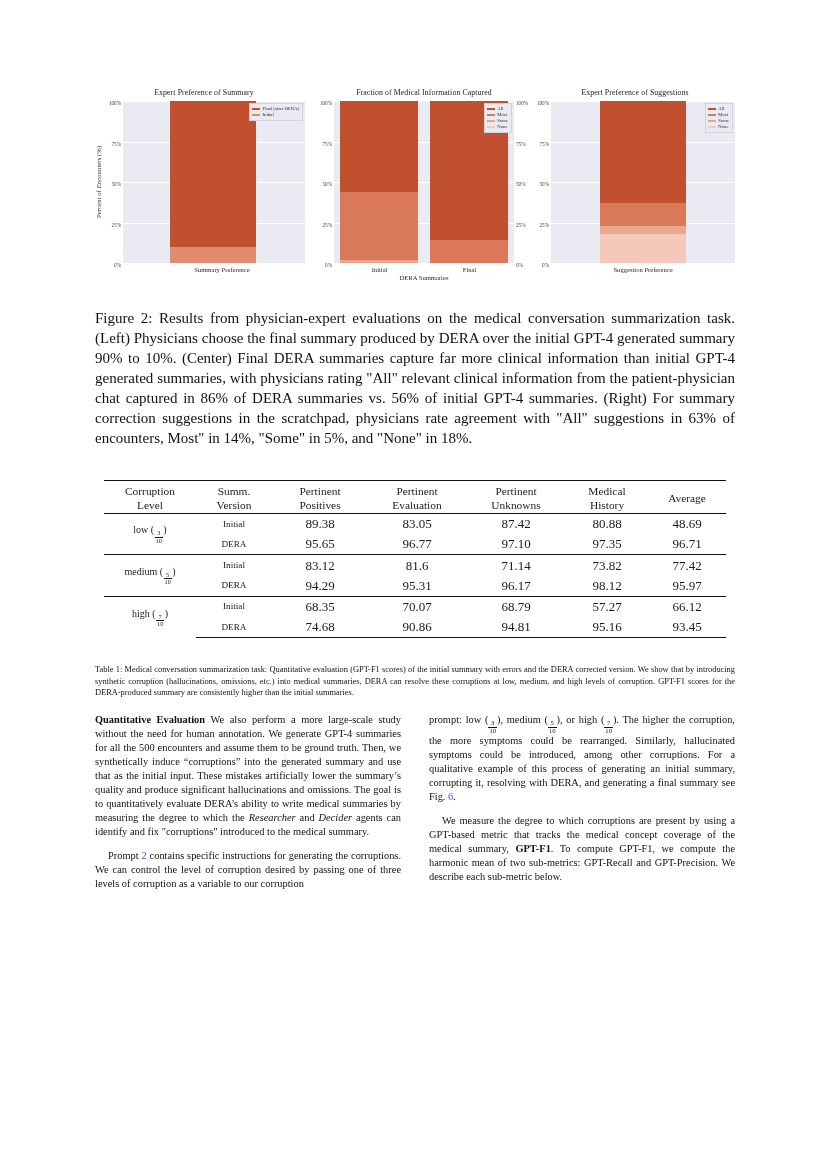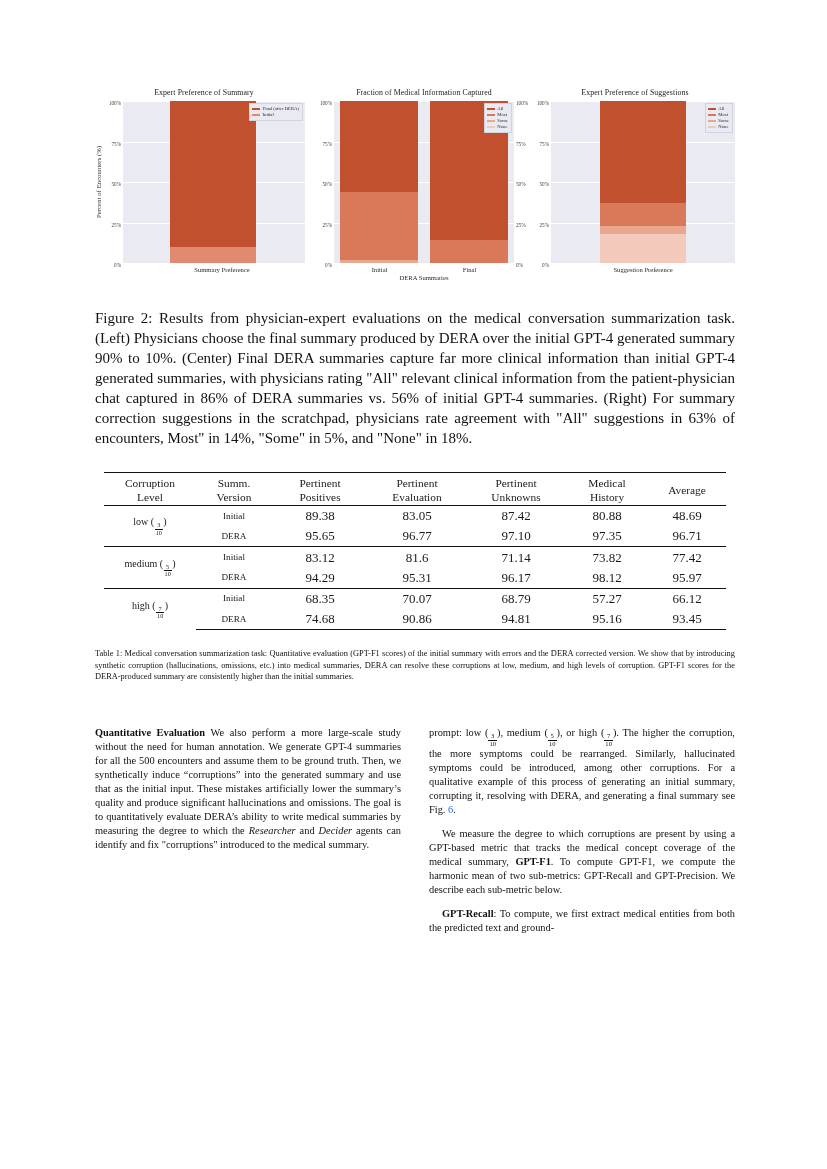--- a/index.html
+++ b/index.html
@@ -162,21 +162,21 @@
   
   .table-block {
     margin-top: 20px;
     display: flex;
     justify-content: center;
   }
   table.maintable {
     border-collapse: collapse;
     font-size: 11.4px;
     width: 622px;
-    margin: 4px auto;
+    margin: 12px auto;
   }
   table.maintable th,
   table.maintable td {
     text-align: center;
     padding: 0;
     font-weight: normal;
   }
   .rule-top td, .rule-top th { border-top: 1.1px solid #111; }
   .rule-mid td, .rule-mid th { border-top: 0.7px solid #111; }
   .rule-bottom td { border-bottom: 1.1px solid #111; }
@@ -213,21 +213,21 @@
     line-height: 1.36;
     text-align: justify;
     color: #111;
     margin-top: 14px;
   }
 
   
   .cols {
     display: flex;
     justify-content: space-between;
-    margin-top: 43px;
+    margin-top: 14px;
     width: 640px;
   }
   .col {
     width: 306px;
     font-size: 10.4px;
     line-height: 1.345;
     text-align: justify;
     color: #111;
   }
   .col p { margin: 0 0 0 0; }
@@ -514,32 +514,32 @@
           </tr>
         </tbody>
       </table>
     </div>
 
     <div class="table-caption">Table 1: Medical conversation summarization task: Quantitative evaluation (GPT-F1 scores) of the initial summary with errors and the DERA corrected version. We show that by introducing synthetic corruption (hallucinations, omissions, etc.) into medical summaries, DERA can resolve these corruptions at low, medium, and high levels of corruption. GPT-F1 scores for the DERA-produced summary are consistently higher than the initial summaries.</div>
 
     <div class="cols">
       <div class="col">
         <p class="first"><b class="runin">Quantitative Evaluation</b><span>  We also perform a more large-scale study without the need for human annotation. We generate GPT-4 summaries for all the 500 encounters and assume them to be ground truth. Then, we synthetically induce “corruptions” into the generated summary and use that as the initial input. These mistakes artificially lower the summary’s quality and produce significant hallucinations and omissions. The goal is to quantitatively evaluate DERA’s ability to write medical summaries by measuring the degree to which the </span><i>Researcher</i><span> and </span><i>Decider</i><span> agents can identify and fix "corruptions" introduced to the medical summary.</span></p>
+        <p><span>Prompt </span><a class="ref" href="#">2</a><span> contains specific instructions for generating the corruptions. We can control the level of corruption desired by passing one of three levels of corruption as a variable to our corruption</span></p>
       </div>
 
       <div class="col">
         <p class="first"><span>prompt: low (</span><span class="tfrac">
               <span class="num-part">3</span>
               <span class="den-part">10</span>
             </span><span>), medium (</span><span class="tfrac">
               <span class="num-part">5</span>
               <span class="den-part">10</span>
             </span><span>), or high (</span><span class="tfrac">
               <span class="num-part">7</span>
               <span class="den-part">10</span>
             </span><span>). The higher the corruption, the more symptoms could be rearranged. Similarly, hallucinated symptoms could be introduced, among other corruptions. For a qualitative example of this process of generating an initial summary, corrupting it, resolving with DERA, and generating a final summary see Fig. </span><a class="ref" href="#">6</a><span>.</span></p>
         <p><span>We measure the degree to which corruptions are present by using a GPT-based metric that tracks the medical concept coverage of the medical summary, </span><b>GPT-F1</b><span>. To compute GPT-F1, we compute the harmonic mean of two sub-metrics: GPT-Recall and GPT-Precision. We describe each sub-metric below.</span></p>
-        <p><b class="runin">GPT-Recall</b><span>: To compute, we first extract medical entities from both the predicted text and ground-</span></p>
       </div>
     </div>
 
   </div>
 </div>
 
 </body></html>

